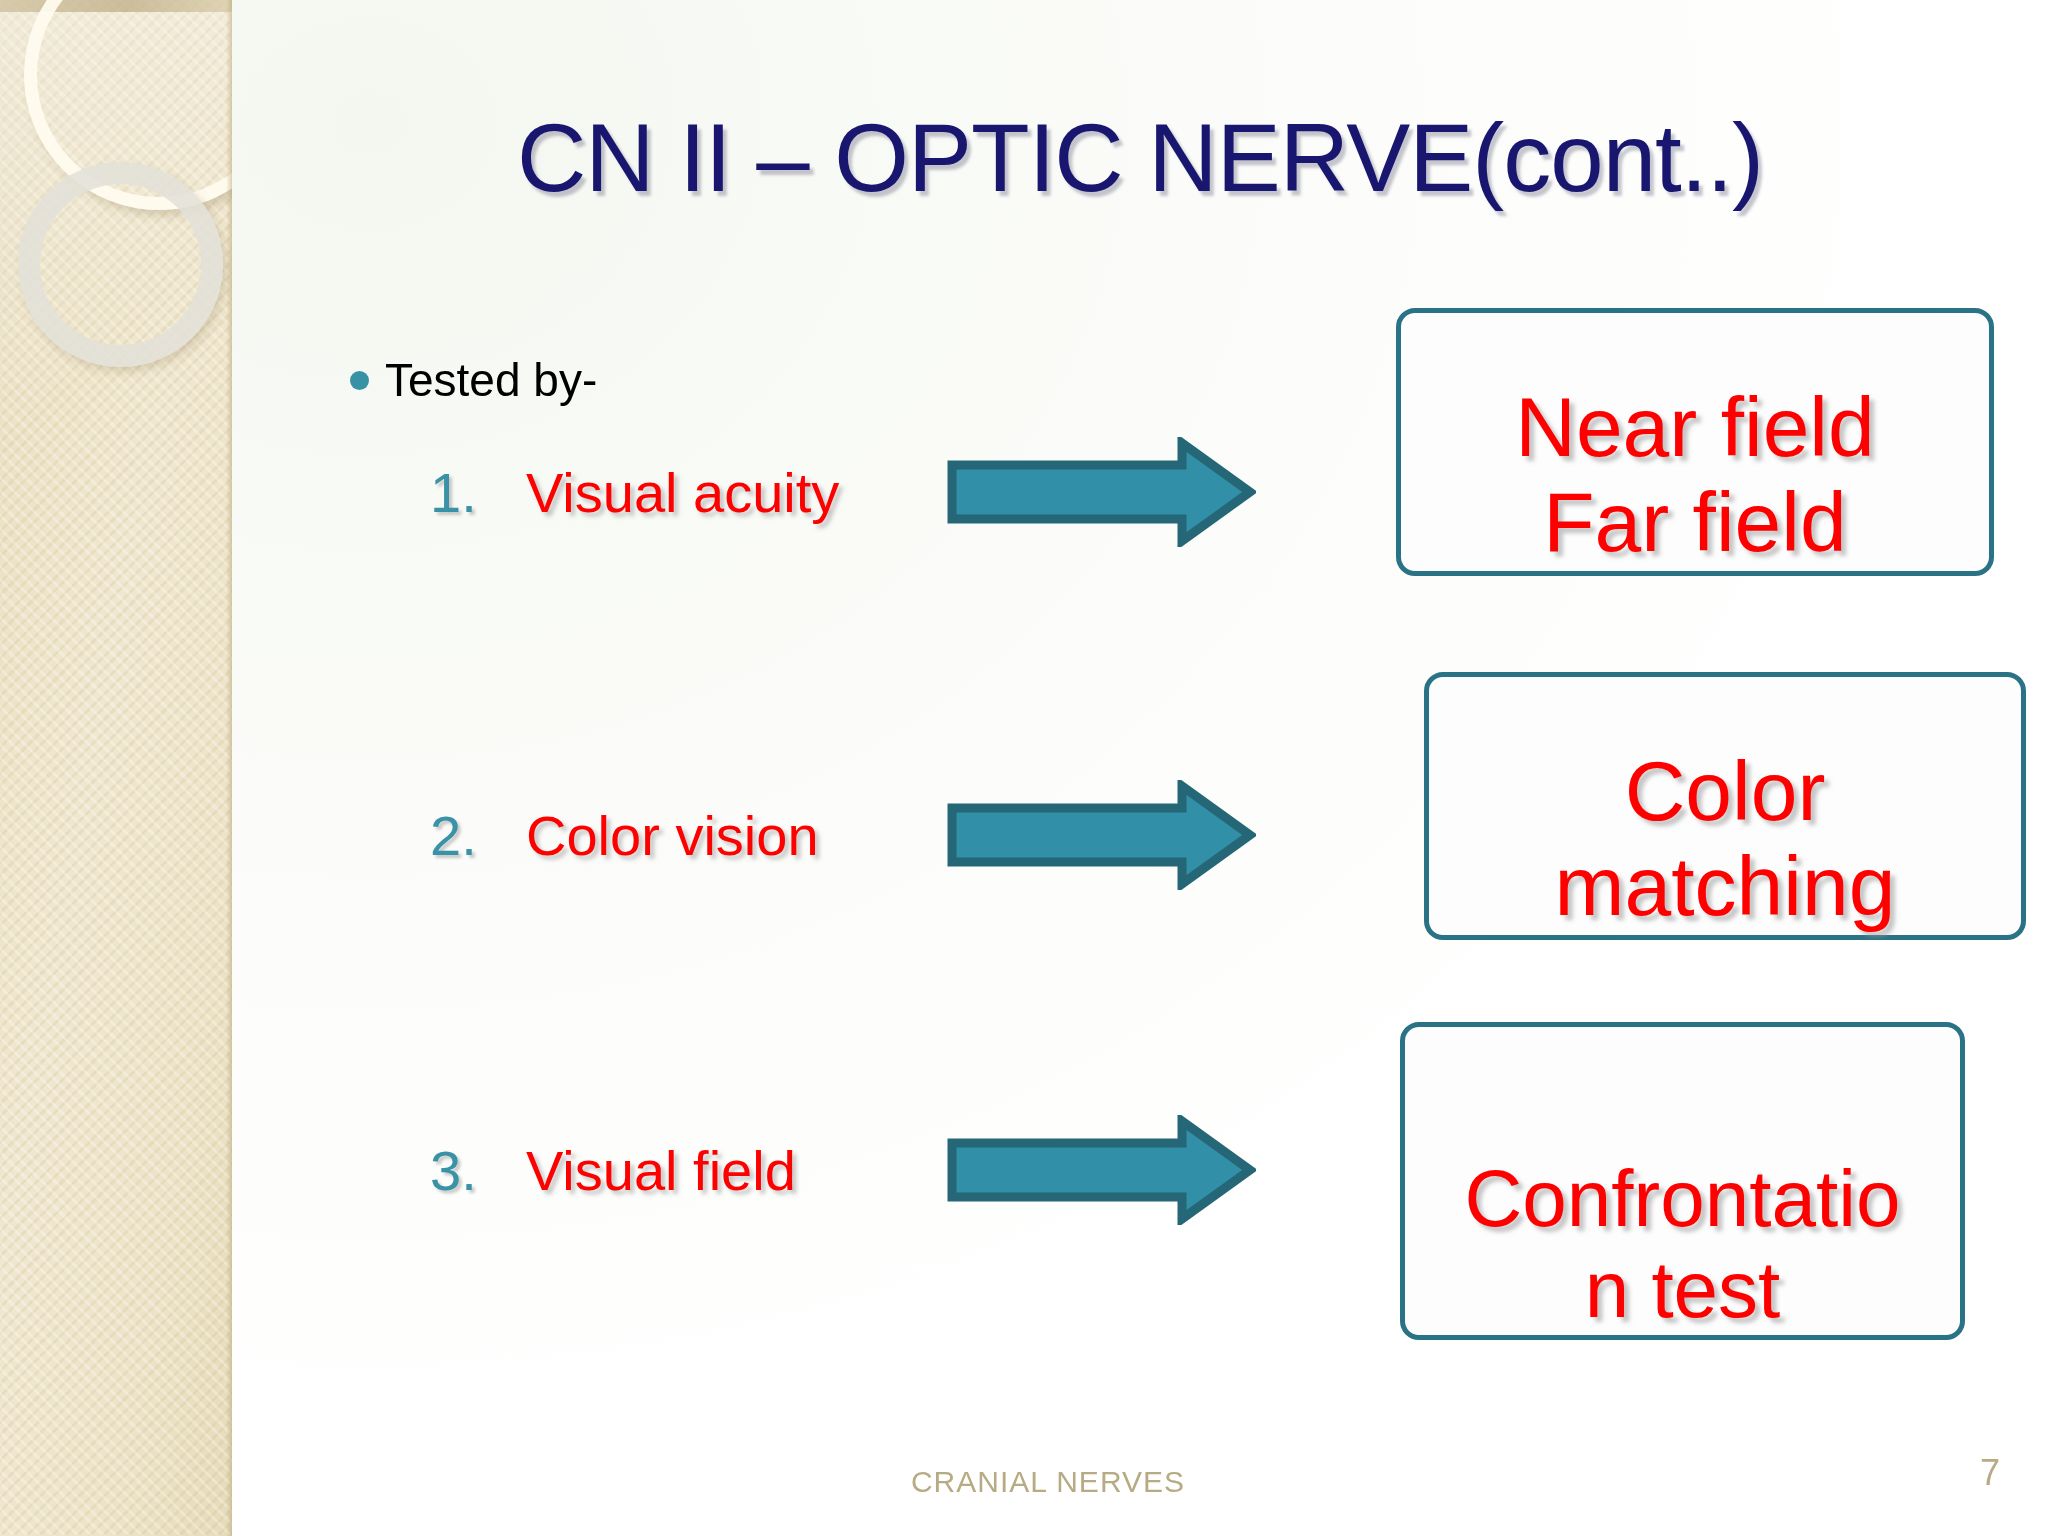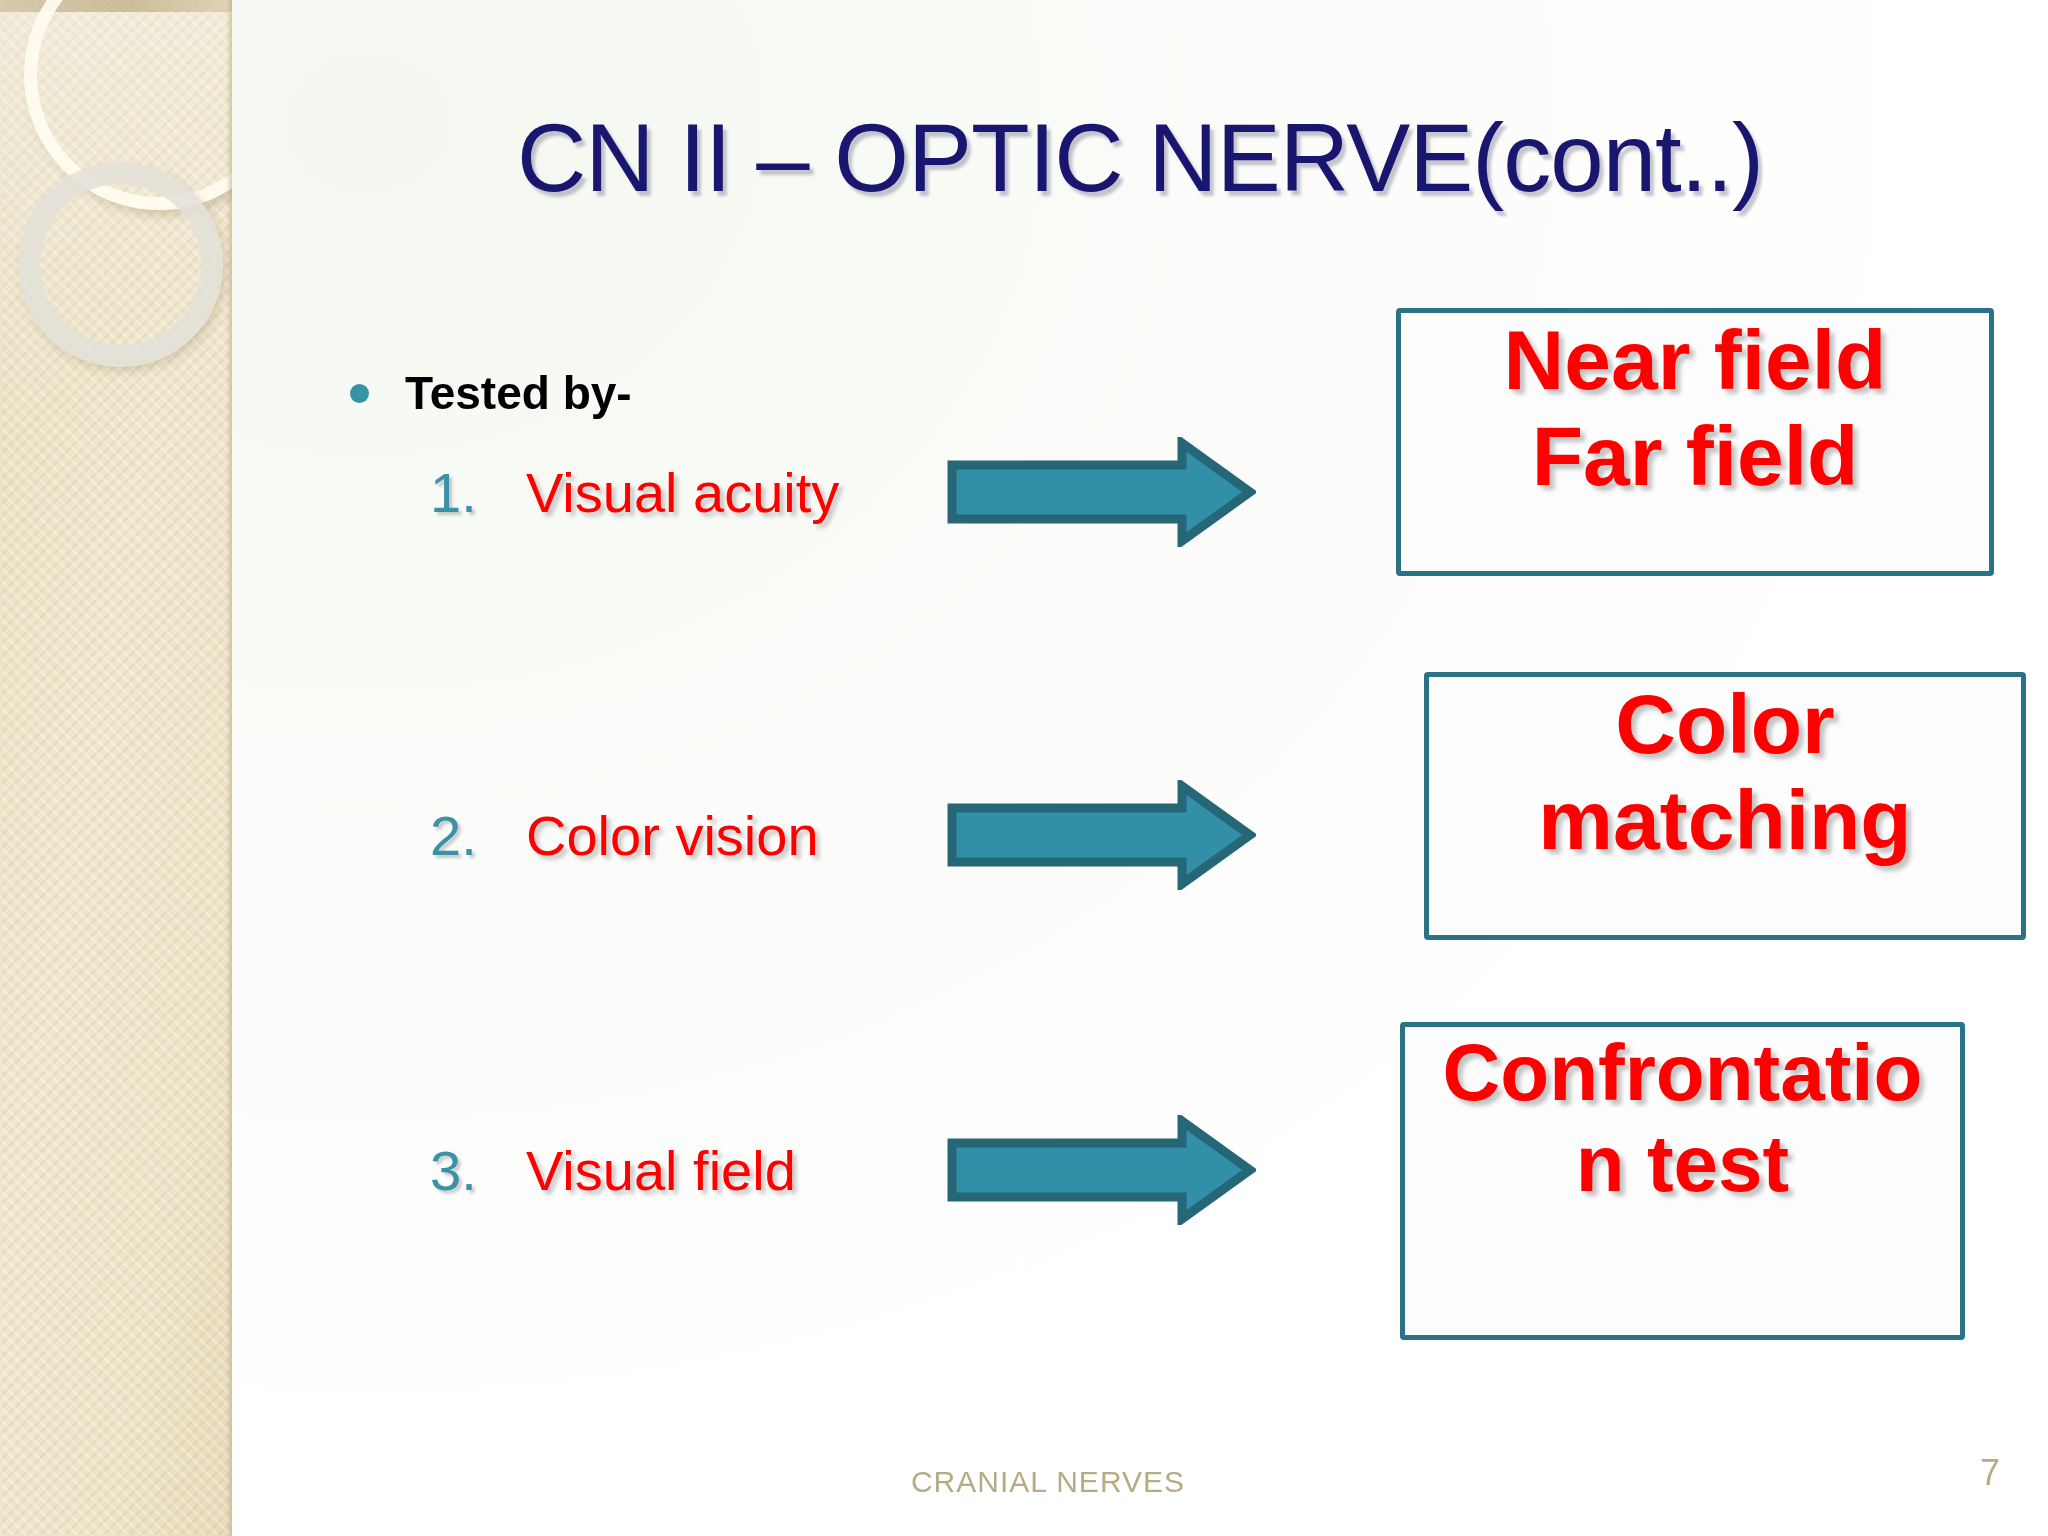--- a/index.html
+++ b/index.html
@@ -83,25 +83,24 @@
     line-height: 1.05;
     color: #18166E;
     letter-spacing: -1px;
     white-space: nowrap;
     text-shadow: 4px 5px 3px rgba(120,120,140,.42);
   }
 
   
   #tested-by-row {
     position: absolute;
-    left: 350px; top: 370px;
+    left: 350px; top: 357px;
     display: flex;
     align-items: center;
-    gap: 36px;
-    font-weight: bold;
+    gap: 16px;
   }
   #tested-by-bullet {
     width: 19px; height: 19px;
     border-radius: 50%;
     background: #3892A6;
     flex: 0 0 auto;
   }
   #tested-by-label {
     font-size: 46px;
     color: #000000;
@@ -143,27 +142,26 @@
     height: 110px;
     position: relative;
   }
   .arrow-wrap svg { display: block; }
 
   
   .result-box {
     position: absolute;
     box-sizing: border-box;
     border: 5px solid #2A7386;
-    border-radius: 4px;
+    border-radius: 19px;
     background: #fdfdfd;
     display: flex;
     flex-direction: column;
     align-items: center;
-    justify-content: flex-start;
-    font-weight: bold;
+    justify-content: flex-end;
   }
   #result-box-0 { left: 1396px; top: 308px;  width: 598px; height: 268px; }
   #result-box-1 { left: 1424px; top: 672px;  width: 602px; height: 268px; }
   #result-box-2 { left: 1400px; top: 1022px; width: 565px; height: 318px; }
 
   .result-line {
     font-size: 84px;
     line-height: 1.14;
     color: #FF0000;
     text-align: center;

